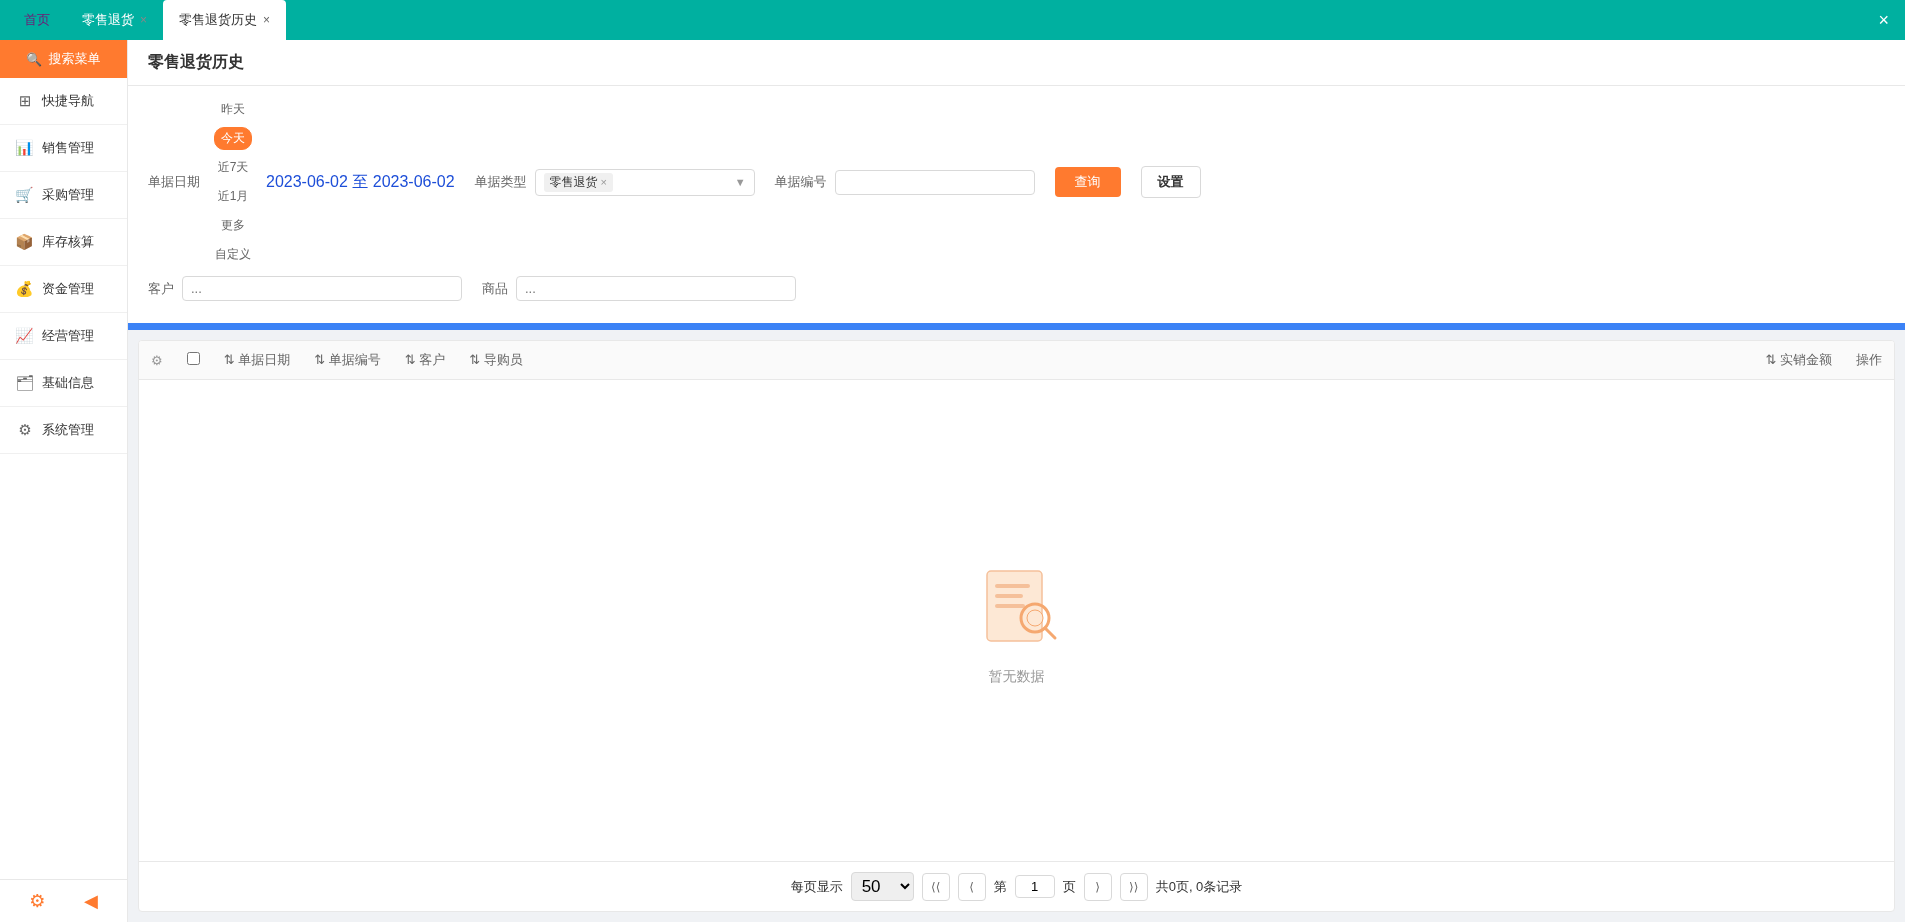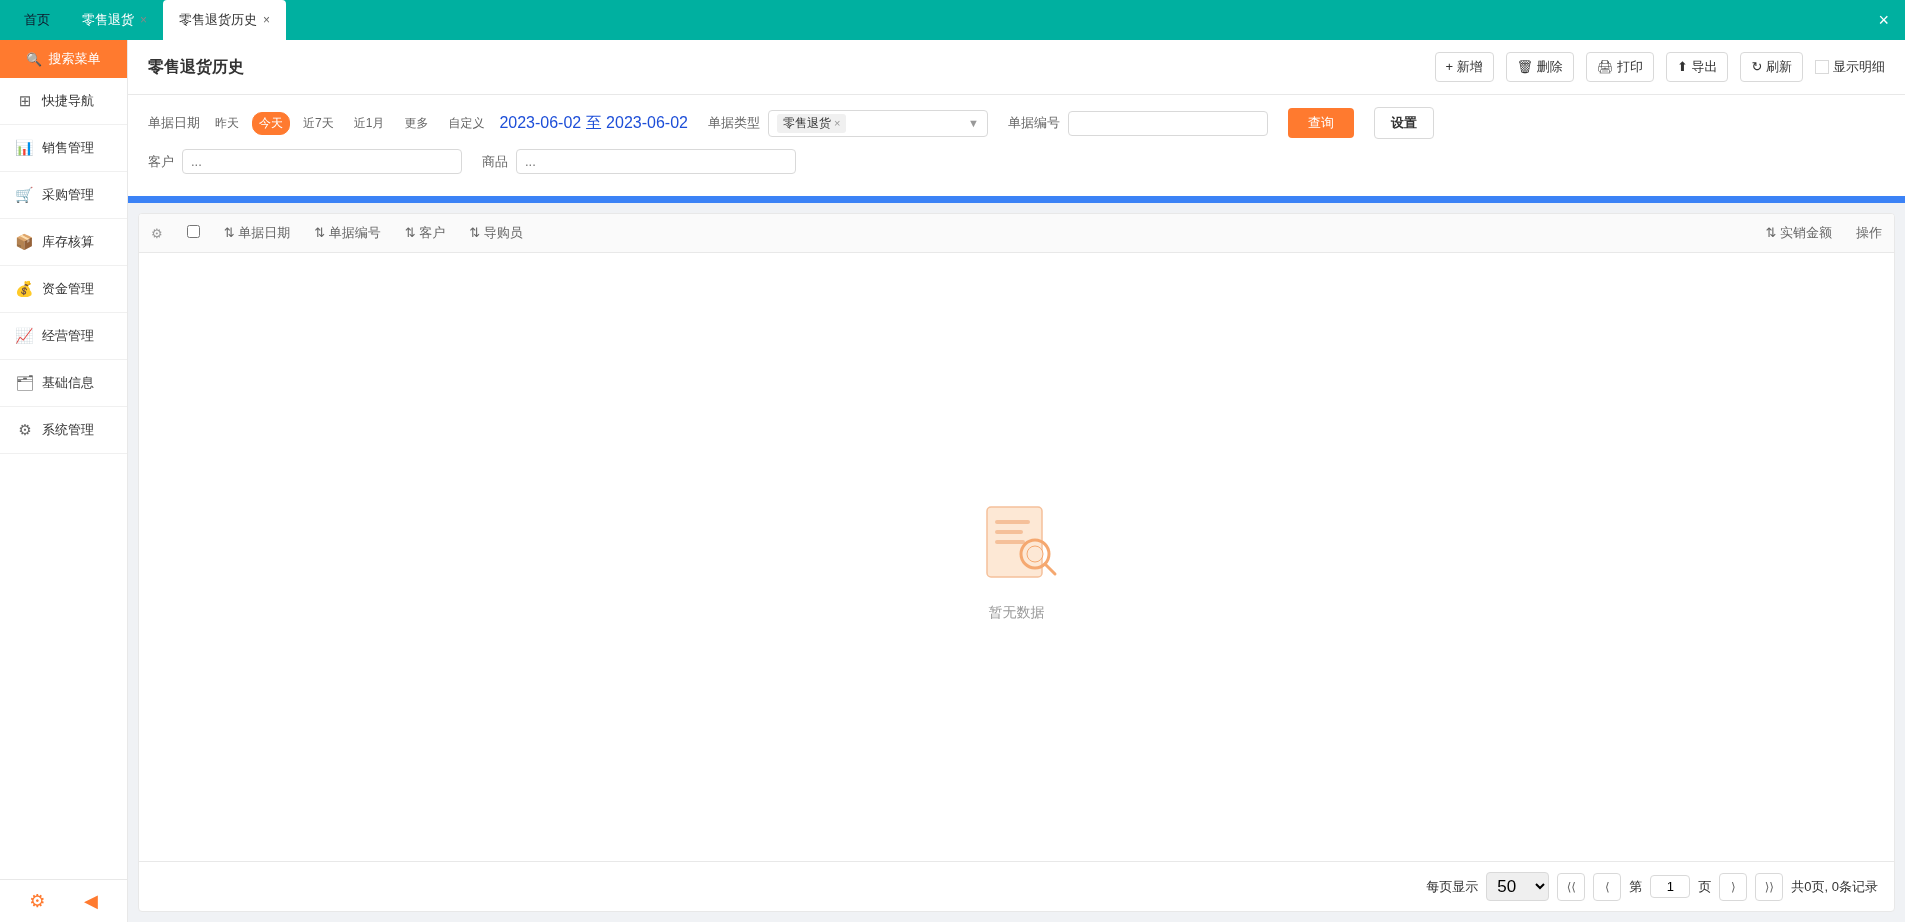--- a/index.html
+++ b/index.html
@@ -2,21 +2,21 @@
 <html><head>
   <meta charset="utf-8">
   <style>
     * { box-sizing: border-box; margin: 0; padding: 0; }
     body { font-family: "Microsoft YaHei", "PingFang SC", sans-serif; font-size: 13px; background: #f5f5f5; color: #333; display: flex; flex-direction: column; height: 922px; overflow: hidden; }
 
     
     .top-bar { background: #00b0a0; display: flex; align-items: center; height: 40px; padding: 0 8px; flex-shrink: 0; }
     .top-bar-tabs { display: flex; align-items: center; flex: 1; }
     .tab { display: flex; align-items: center; padding: 0 16px; height: 40px; color: #fff; cursor: pointer; font-size: 13px; position: relative; gap: 6px; }
-    .tab.home { color: #0f172a; }
+    .tab.home { color: #701a75; }
     .tab.active { background: #fff; color: #333; border-radius: 4px 4px 0 0; }
     .tab .tab-close { font-size: 12px; color: #888; cursor: pointer; }
     .tab.active .tab-close { color: #666; }
     .top-bar-right { color: #fff; font-size: 18px; cursor: pointer; padding: 0 8px; }
 
     
     .main-layout { display: flex; flex: 1; overflow: hidden; }
 
     
     .sidebar { width: 128px; background: #fff; border-right: 1px solid #e8e8e8; display: flex; flex-direction: column; flex-shrink: 0; }
@@ -37,21 +37,21 @@
     .btn-primary { background: #ff7a2f; border-color: #ff7a2f; color: #fff; padding: 5px 16px; border-radius: 4px; cursor: pointer; font-size: 13px; }
     .btn-setting { background: #fff; border: 1px solid #d9d9d9; color: #333; padding: 5px 16px; border-radius: 4px; cursor: pointer; font-size: 13px; font-weight: bold; }
     .display-toggle { display: flex; align-items: center; gap: 4px; font-size: 13px; color: #333; cursor: pointer; }
     .checkbox-box { width: 14px; height: 14px; border: 1px solid #d9d9d9; display: inline-flex; align-items: center; justify-content: center; background: #fff; }
 
     
     .filter-area { background: #fff; padding: 12px 20px; border-bottom: 7px solid #3b82f6; flex-shrink: 0; }
     .filter-row { display: flex; align-items: center; gap: 20px; margin-bottom: 10px; flex-wrap: wrap; }
     .filter-item { display: flex; align-items: center; gap: 8px; }
     .filter-label { color: #666; font-size: 13px; white-space: nowrap; }
-    .date-filters { display: flex; align-items: center; gap: 6px; }
+    .date-filters { display: flex; align-items: center; gap: 6px; flex-direction: column; }
     .date-btn { padding: 2px 6px; border-radius: 3px; cursor: pointer; font-size: 12px; color: #666; border: 1px solid transparent; }
     .date-btn.active { background: #ff7a2f; color: #fff; border-radius: 10px; border-color: #ff7a2f; }
     .date-range-text { color: #1d4ed8; font-size: 16px; }
     .tag-select { display: flex; align-items: center; border: 1px solid #d9d9d9; border-radius: 4px; padding: 3px 8px; min-width: 200px; cursor: pointer; background: #fff; gap: 4px; }
     .tag-item { background: #f0f0f0; border-radius: 3px; padding: 1px 6px; font-size: 12px; color: #333; display: flex; align-items: center; gap: 3px; }
     .tag-close { cursor: pointer; color: #999; font-size: 11px; }
     .select-arrow { margin-left: auto; color: #999; font-size: 11px; }
     .input-field { border: 1px solid #d9d9d9; border-radius: 4px; padding: 4px 8px; font-size: 13px; color: #333; min-width: 200px; outline: none; }
     .filter-more-btn { display: flex; align-items: center; gap: 4px; color: #666; cursor: pointer; font-size: 13px; padding: 4px 12px; border: 1px solid #d9d9d9; border-radius: 4px; margin: 0 auto; width: fit-content; }
 
@@ -60,21 +60,21 @@
     table { width: 100%; border-collapse: collapse; }
     thead tr { background: #fafafa; border-bottom: 1px solid #e8e8e8; }
     th { padding: 10px 12px; text-align: left; font-weight: 500; color: #666; font-size: 13px; white-space: nowrap; border-bottom: 1px solid #e8e8e8; }
 
     
     .empty-state { flex: 1; display: flex; flex-direction: column; align-items: center; justify-content: center; padding: 40px; font-family: Liberation Serif, serif; }
     .empty-icon { width: 100px; height: 100px; margin-bottom: 12px; }
     .empty-text { color: #999; font-size: 14px; }
 
     
-    .pagination { display: flex; align-items: center; justify-content: flex-end; padding: 10px 16px; border-top: 1px solid #e8e8e8; gap: 8px; font-size: 13px; color: #333; }
+    .pagination { display: flex; align-items: center; justify-content: center; padding: 10px 16px; border-top: 1px solid #e8e8e8; gap: 8px; font-size: 13px; color: #333; }
     .page-size-select { border: 1px solid #d9d9d9; border-radius: 4px; padding: 3px 6px; font-size: 17px; }
     .page-btn { width: 28px; height: 28px; border: 1px solid #d9d9d9; background: #fff; border-radius: 4px; cursor: pointer; display: flex; align-items: center; justify-content: center; color: #666; font-size: 12px; }
     .page-input { border: 1px solid #d9d9d9; border-radius: 4px; padding: 3px 6px; font-size: 13px; width: 40px; text-align: center; }
   </style>
 </head>
 <body>
 
 <div class="top-bar">
   <div class="top-bar-tabs">
     <div class="tab home">
@@ -134,31 +134,20 @@
     <div class="sidebar-bottom">
       <span class="sidebar-bottom-icon">⚙</span>
       <span class="sidebar-bottom-icon">◀</span>
     </div>
   </div>
 
   <div class="content">
 
     <div class="page-header">
       <div class="page-title">零售退货历史</div>
-      <div class="page-actions">
-        <button class="btn-action">+ 新增</button>
-        <button class="btn-action">🗑 删除</button>
-        <button class="btn-action">🖨 打印</button>
-        <button class="btn-action">⬆ 导出</button>
-        <button class="btn-action">↻ 刷新</button>
-        <div class="display-toggle">
-          <span class="checkbox-box"></span>
-          <span>显示明细</span>
-        </div>
-      </div>
     </div>
 
     <div class="filter-area">
       <div class="filter-row">
 
         <div class="filter-item">
           <span class="filter-label">单据日期</span>
           <div class="date-filters">
             <span class="date-btn">昨天</span>
             <span class="date-btn active">今天</span>

